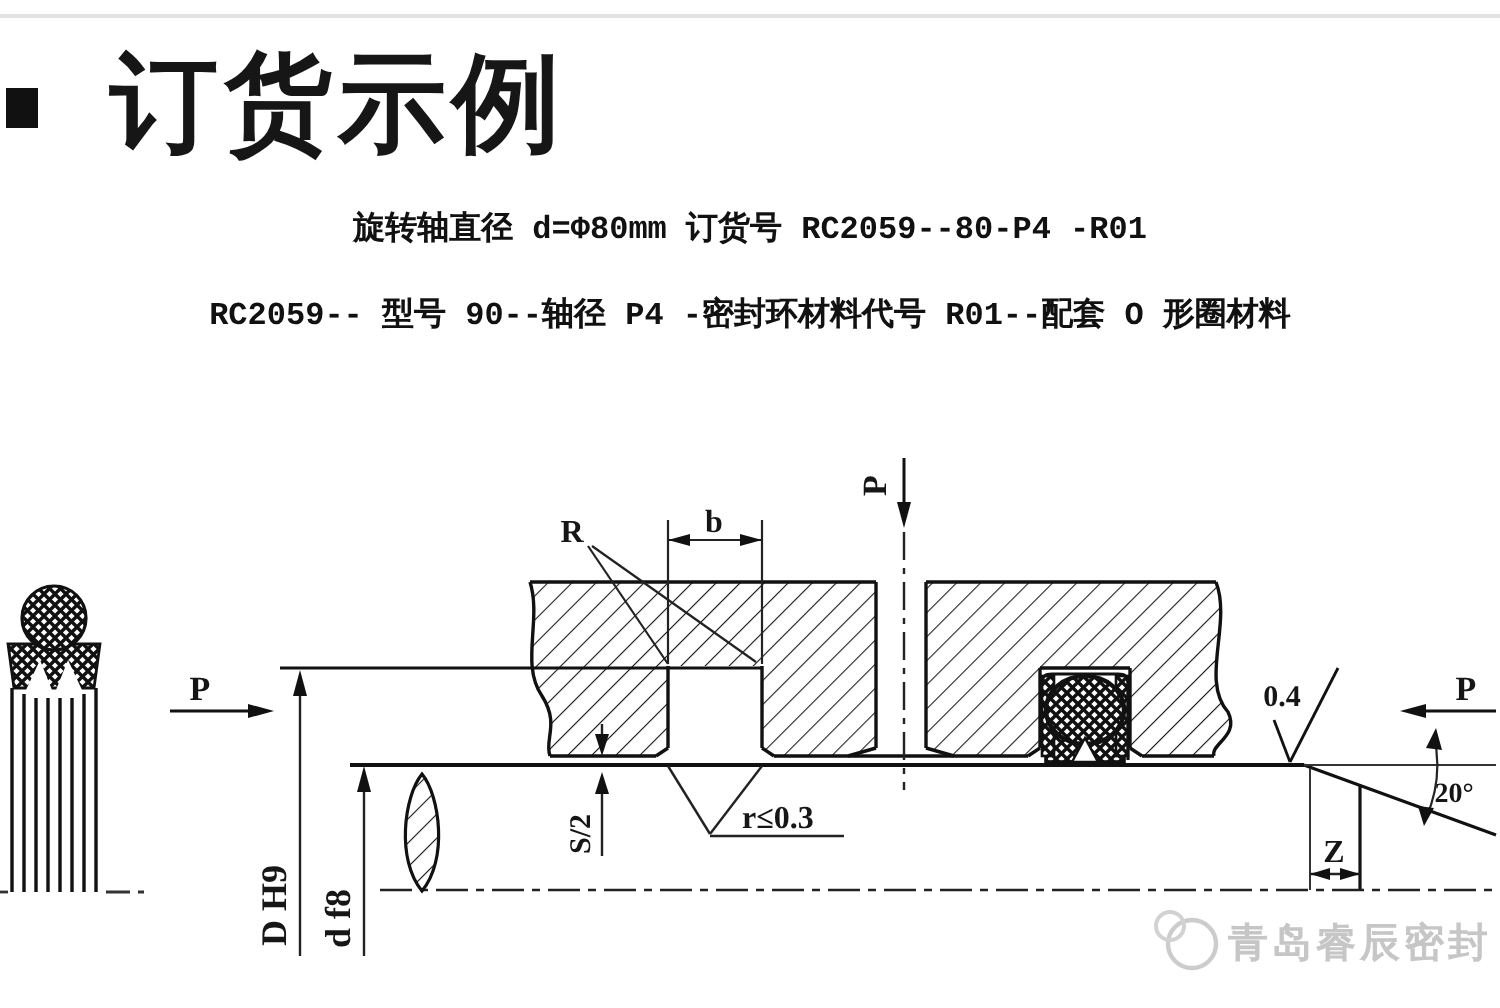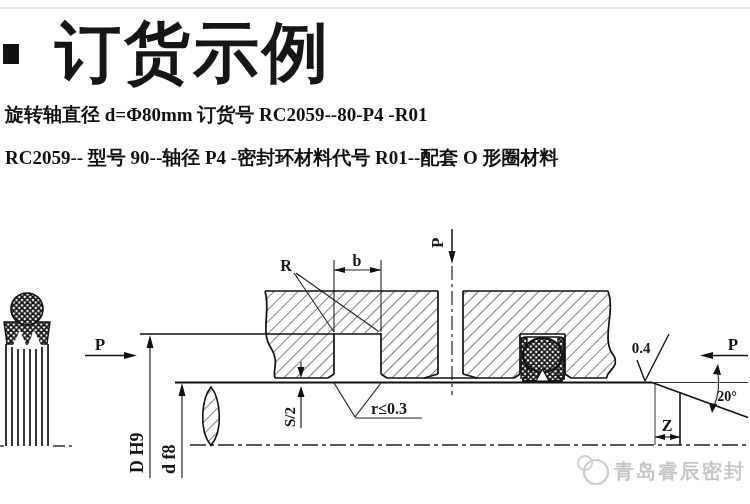--- a/index.html
+++ b/index.html
@@ -5,26 +5,26 @@
   html,body{margin:0;padding:0;}
   body{
     width:750px;height:504px;position:relative;background:#ffffff;
     font-family:"Liberation Serif", serif;color:#1a1a1a;overflow:hidden;
   }
   .top-rule{position:absolute;left:0;top:7px;width:750px;height:2px;background:#e2e2e2;}
   .bullet{position:absolute;left:3px;top:44px;width:16px;height:20px;background:#111;}
   .page-title{
     position:absolute;left:55px;top:20px;margin:0;width:660px;
     font-family:"Liberation Sans", sans-serif;font-weight:900;
-    font-size:66px;line-height:64px;letter-spacing:3px;color:#161616;
+    font-size:54px;line-height:64px;letter-spacing:3px;color:#161616;
   }
   .order-line{
     position:absolute;left:5px;margin:0;width:740px;
-    font-family:Liberation Serif, serif;font-weight:bold;
-    font-size:19px;line-height:26px;color:#111;white-space:nowrap;
+    font-family:Liberation Mono, monospace;font-weight:bold;
+    font-size:16px;line-height:26px;color:#111;white-space:nowrap;text-align:center;
   }
   .order-line.l1{top:102px;}
   .order-line.l2{top:145px;}
   svg{position:absolute;left:0;top:0;}
   .lbl{font-family:"Liberation Serif", serif;font-weight:bold;fill:#161616;}
   .wm-text{font-family:"Liberation Sans", sans-serif;font-weight:bold;letter-spacing:2px;}
 </style>
 </head>
 <body>
 

